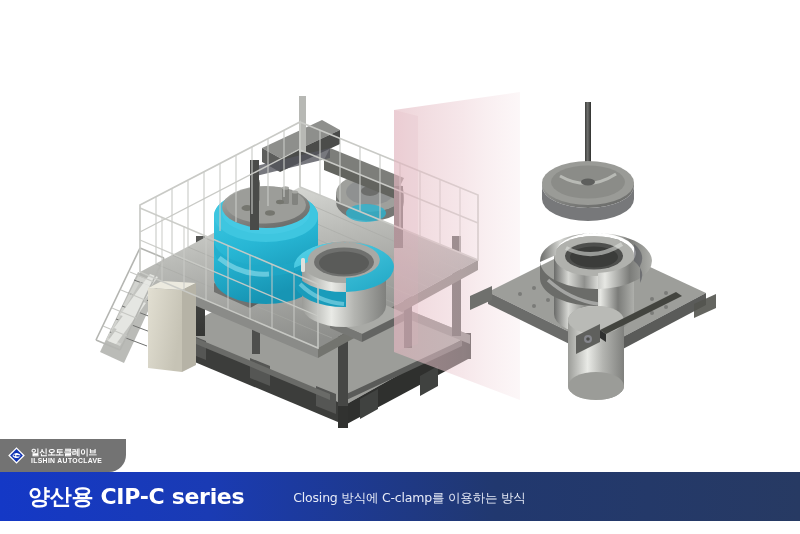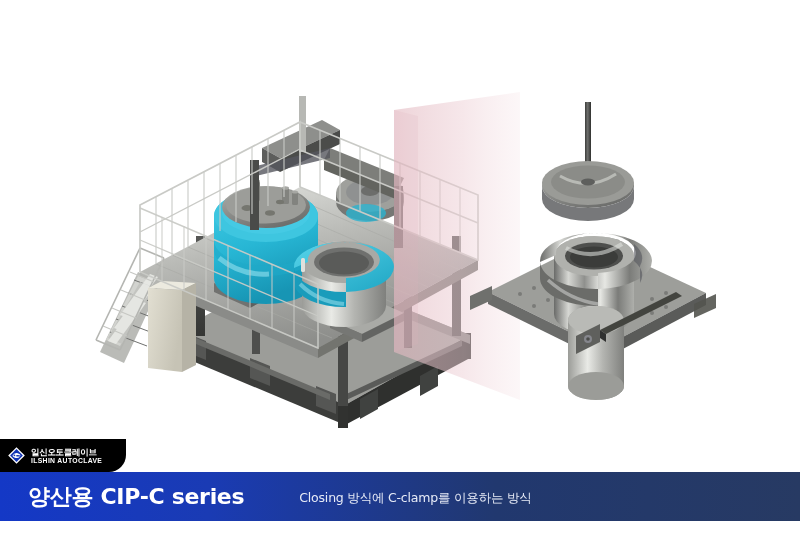--- a/index.html
+++ b/index.html
@@ -12,39 +12,39 @@
 
   
   #stage { position:absolute; left:0; top:0; width:800px; height:470px; background:#ffffff; }
   #render { position:absolute; left:0; top:0; width:800px; height:470px; }
 
   
   #banner-block { position:absolute; left:0; bottom:0; width:800px; height:95px; }
 
   #logo-tab {
     position:absolute; left:0; top:0; width:126px; height:33px;
-    background:#000000;
+    background:#737373;
     border-bottom-right-radius:17px;
     display:flex; align-items:center; gap:5px; padding-left:7px;
   }
   #logo-mark { width:19px; height:19px; flex:0 0 19px; position:relative; }
   #logo-text { display:flex; flex-direction:column; line-height:1; padding-top:1px; }
   .logo-ko {
     color:#ffffff; font-size:8.5px; font-weight:bold; letter-spacing:-0.3px;
     white-space:nowrap; font-family:"DejaVu Sans",sans-serif;
   }
   .logo-en {
     color:#ffffff; font-size:6.8px; font-weight:bold; letter-spacing:0.35px;
     white-space:nowrap; margin-top:1.5px; font-family:"Liberation Sans",sans-serif;
   }
 
   #banner-bar {
     position:absolute; left:0; top:33px; width:800px; height:49px;
     background:linear-gradient(90deg,#1438c6 0%,#1a3bb4 26%,#21386f 62%,#273a63 100%);
-    display:flex; align-items:center; padding-left:28px; gap:19px;
+    display:flex; align-items:center; padding-left:28px; gap:13px;
   }
   #banner-title {
     color:#ffffff; font-size:22px; font-weight:bold; letter-spacing:-0.3px;
     white-space:nowrap; font-family:"DejaVu Sans",sans-serif;
   }
   #banner-subtitle {
     color:#e7ebf7; font-size:12.5px; font-weight:normal; letter-spacing:-0.2px;
     white-space:nowrap; padding-top:4px; font-family:"DejaVu Sans",sans-serif;margin-left:36px;
   }
   #banner-foot { position:absolute; left:0; top:82px; width:800px; height:13px; background:#ffffff; }

